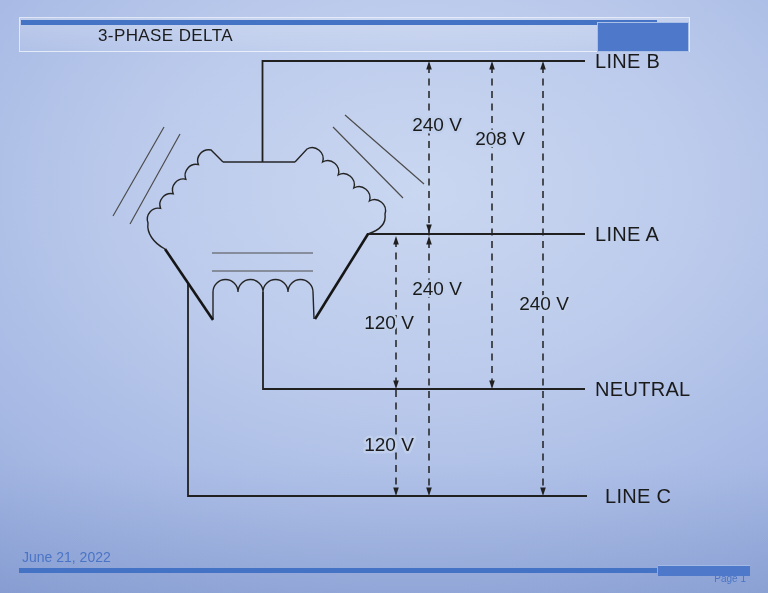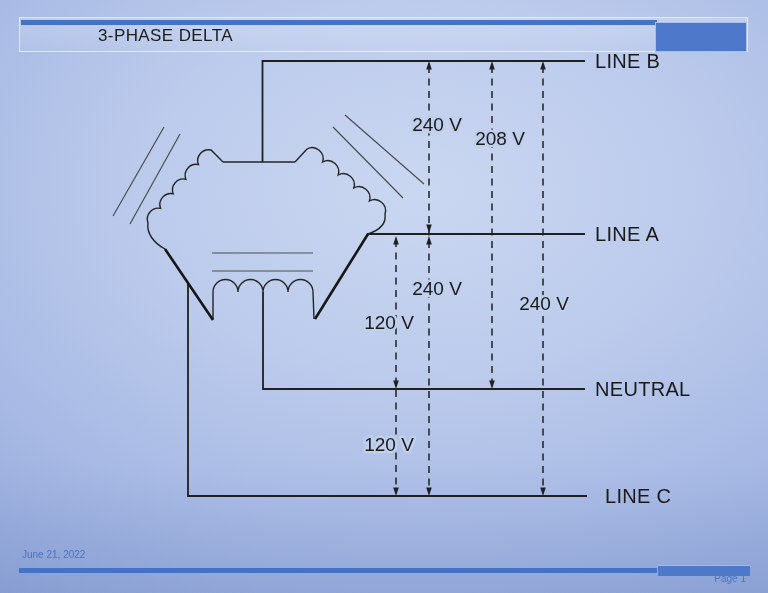--- a/index.html
+++ b/index.html
@@ -7,21 +7,21 @@
     position:relative;
     width:768px;height:593px;
     overflow:hidden;
     font-family:"Liberation Sans",sans-serif;
     background:
       linear-gradient(180deg, rgba(255,255,255,0) 78%, rgba(56,88,158,0.14) 100%),
       radial-gradient(ellipse 95% 85% at 55% 32%, #cad7f1 0%, #bccbec 38%, #a9bbe5 68%, #93a8da 100%);
   }
   
   .title-bar{
-    position:absolute;left:19px;top:17px;width:729px;height:35px;
+    position:absolute;left:19px;top:17px;width:671px;height:35px;
     border:1px solid rgba(248,251,255,0.65);
     background:linear-gradient(180deg, rgba(255,255,255,0.22), rgba(255,255,255,0.04));
     box-sizing:border-box;
   }
   .title-accent-strip{
     position:absolute;left:1px;top:2px;width:636px;height:5px;
     background:#4472c4;
   }
   .title-accent-block{
     position:absolute;right:0;top:4px;width:92px;height:30px;
@@ -31,21 +31,21 @@
   }
   .slide-title{
     position:absolute;left:78px;top:8px;
     font-size:17px;line-height:20px;
     color:#1c1c1c;letter-spacing:0.4px;
     white-space:nowrap;
   }
   
   .footer-date{
     position:absolute;left:22px;top:549px;
-    font-size:10px;color:#4a74c6;
+    font-size:14px;color:#4a74c6;
   }
   .page-number{
     position:absolute;right:22px;top:549px;
     font-size:10px;color:#4a74c6;margin-top:24px;
   }
   .footer-accent-strip{
     position:absolute;left:19px;top:568px;width:638px;height:5px;
     background:#4472c4;
   }
   .footer-accent-block{

